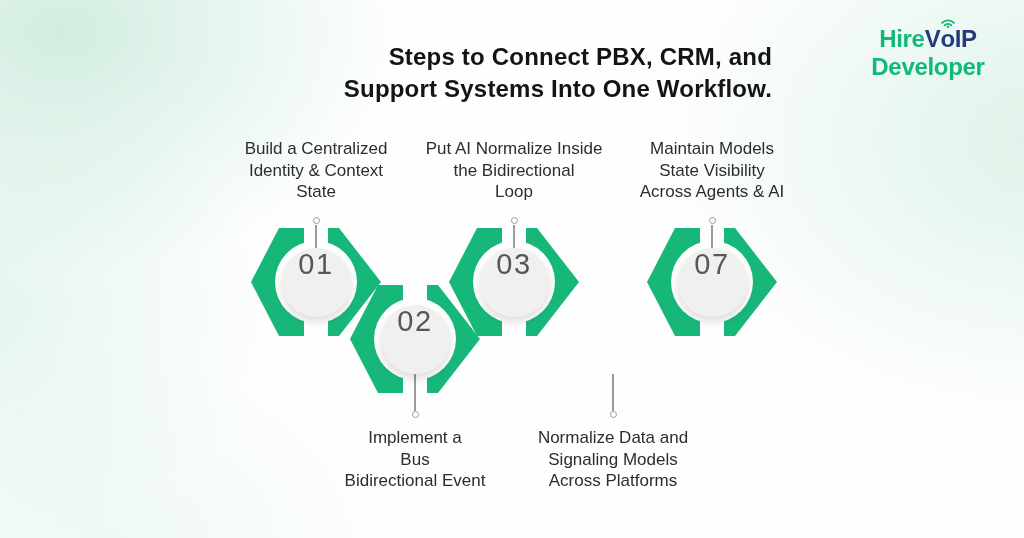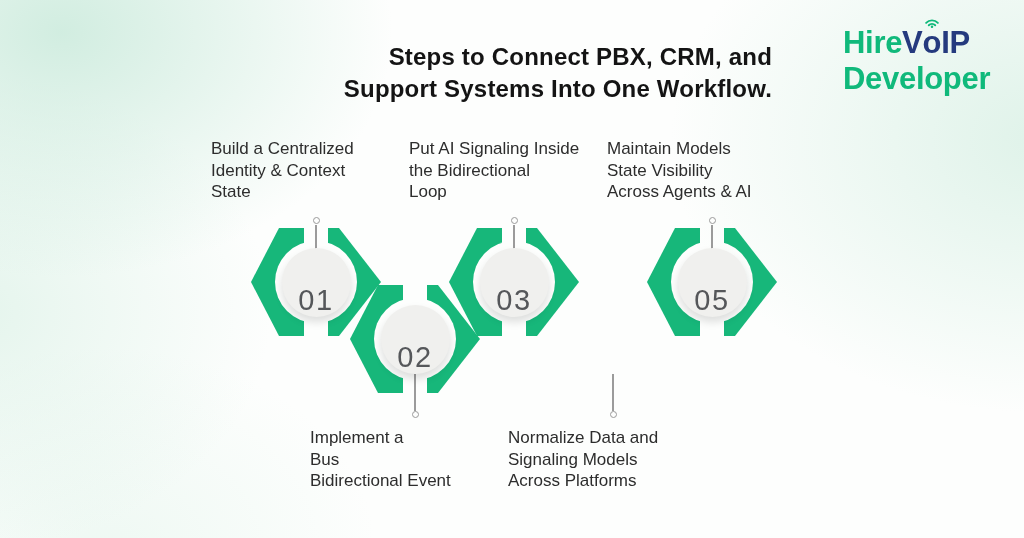--- a/index.html
+++ b/index.html
@@ -12,40 +12,40 @@
       radial-gradient(520px 380px at 102% 26%, rgba(193,231,213,.50), rgba(193,231,213,0) 72%),
       radial-gradient(420px 330px at -3% 58%, rgba(198,233,216,.45), rgba(198,233,216,0) 72%),
       radial-gradient(380px 280px at 10% 102%, rgba(204,236,220,.30), rgba(204,236,220,0) 72%),
       #fdfefd;
   }
   .title {
     position:absolute; left:272px; top:41px; width:500px; text-align:right;
     font-size:24px; line-height:1.32; font-weight:700; color:#141414; letter-spacing:.2px;
   }
   .logo { position:absolute; left:843px; top:25px; width:170px; font-weight:800;
-          font-size:31px; line-height:1.16; letter-spacing:-.3px; }
+          font-size:24px; line-height:1.16; letter-spacing:-.3px;text-align:center; }
   .logo .green { color:var(--logo-green,#10b97b); }
   .logo .navy  { color:var(--logo-navy,#253a7e); }
   .logo .o-wrap { position:relative; display:inline-block; }
   .logo .wifi { position:absolute; left:50%; transform:translateX(-50%); top:-8px; width:15px; height:11px; }
   .unit { position:absolute; width:130px; height:110px; }
   .unit svg { position:absolute; left:0; top:0; }
   .unit path.hex { fill:var(--arrow-green,#17b77a); }
   .num-circle {
     position:absolute; left:30.5px; top:20.5px; width:69px; height:69px; border-radius:50%;
     background:var(--circle-fill,#f0f0ee);
     box-shadow:0 5px 9px rgba(0,0,0,.13);
-    display:flex; align-items:flex-end; justify-content:center;
+    display:flex; align-items:flex-start; justify-content:center;
   }
   .num { font-size:29px; color:var(--number-gray,#55575a); letter-spacing:1.5px; font-weight:400; }
   .conn-line { position:absolute; width:1.5px; background:var(--connector-gray,#9b9b9b); }
   .conn-dot  { position:absolute; width:7px; height:7px; border-radius:50%;
                border:1.5px solid var(--connector-gray,#9b9b9b); background:#fdfefd; }
   .step-label {
-    position:absolute; width:210px; 
+    position:absolute; width:210px; text-align:center;
     font-size:17px; line-height:21.5px; color:var(--text-dark,#2d2d2d); font-weight:400;
   }
   .step-label div { white-space:nowrap; }
 </style>
 </head>
 <body>
 
 <div class="canvas">
 
   <svg width="0" height="0" style="position:absolute" aria-hidden="true">
@@ -71,21 +71,21 @@
           </svg><span class="navy">o</span></span><span class="navy">IP</span></div>
     <div class="green">Developer</div>
   </div>
 
   <div class="step-label" style="left:211px; top:138px">
     <div>Build a Centralized</div>
     <div>Identity &amp; Context</div>
     <div>State</div>
   </div>
   <div class="step-label" style="left:409px; top:138px">
-    <div>Put AI Signaling Inside</div>
+    <div>Put AI Normalize Inside</div>
     <div>the Bidirectional</div>
     <div>Loop</div>
   </div>
   <div class="step-label" style="left:607px; top:138px">
     <div>Maintain Models</div>
     <div>State Visibility</div>
     <div>Across Agents &amp; AI</div>
   </div>
 
   <div class="step-label" style="left:310px; top:427px">
@@ -137,17 +137,17 @@
       <span class="num">03</span>
     </div>
   </div>
 
 
   <div class="unit" style="left:647px; top:227px">
     <svg viewBox="0 0 130 110" width="130" height="110">
       <path class="hex" d="M0,55 L28,1 L88,1 L130,55 L88,109 L28,109 Z" mask="url(#cutmask)"></path>
     </svg>
     <div class="num-circle">
-      <span class="num">05</span>
+      <span class="num">07</span>
     </div>
   </div>
 
 </div>
 
 </body></html>

